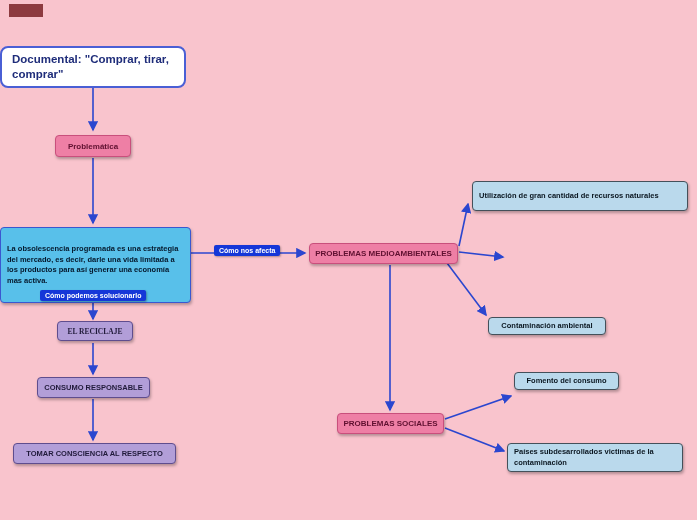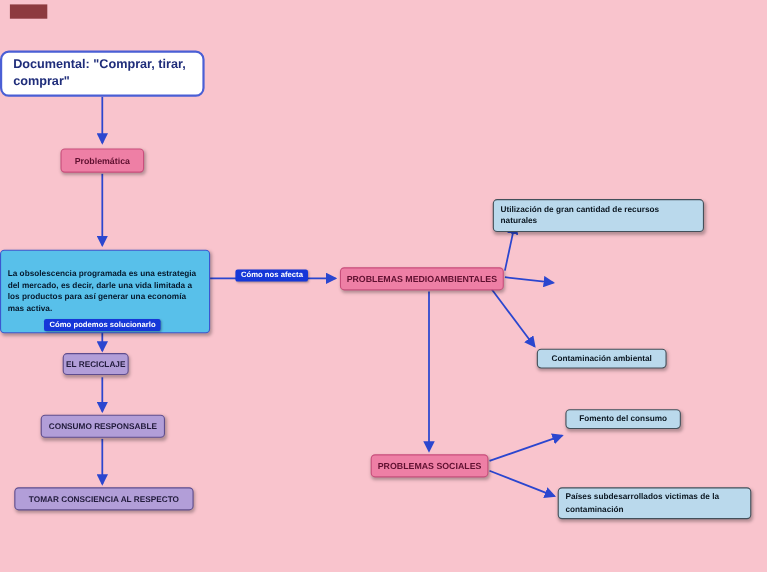--- a/index.html
+++ b/index.html
@@ -118,32 +118,32 @@
   <div class="node title-node left" style="left:0px; top:46px; width:186px; min-height:40px;">Documental: "Comprar, tirar, comprar"</div>
 
   <div class="node pink-node center" style="left:55px; top:135px; width:76px; height:22px;">Problemática</div>
 
   <div class="node blue-node left" style="left:0px; top:227px; width:191px; min-height:56px;">La obsolescencia programada es una estrategia del mercado, es decir, darle una vida limitada a los productos para así generar una economía mas activa.</div>
 
   <div class="edge-label" style="left:214px; top:245px;">Cómo nos afecta</div>
 
   <div class="node pink-node center" style="left:309px; top:243px; width:149px; height:21px;">PROBLEMAS MEDIOAMBIENTALES</div>
 
-  <div class="node paleblue-node left" style="left:448px; top:181px; width:192px; min-height:30px;">Utilización de gran cantidad de recursos naturales</div>
+  <div class="node paleblue-node left" style="left:472px; top:181px; width:216px; min-height:30px;">Utilización de gran cantidad de recursos naturales</div>
 
 
   <div class="node paleblue-node center" style="left:488px; top:317px; width:118px; height:18px;">Contaminación ambiental</div>
 
   <div class="node pink-node center" style="left:337px; top:413px; width:107px; height:21px;">PROBLEMAS SOCIALES</div>
 
   <div class="node paleblue-node center" style="left:514px; top:372px; width:105px; height:18px;">Fomento del consumo</div>
 
   <div class="node paleblue-node left" style="left:507px; top:443px; width:176px; min-height:29px;">Países subdesarrollados victimas de la contaminación</div>
 
   <div class="edge-label" style="left:40px; top:290px;">Cómo podemos solucionarlo</div>
 
-  <div class="node purple-node center" style="left:57px; top:321px; width:60px; height:20px;">EL RECICLAJE</div>
+  <div class="node purple-node center" style="left:57px; top:321px; width:76px; height:20px;font-family:Liberation Serif, serif;">EL RECICLAJE</div>
 
   <div class="node purple-node center" style="left:37px; top:377px; width:113px; height:21px;">CONSUMO RESPONSABLE</div>
 
   <div class="node purple-node center" style="left:13px; top:443px; width:163px; height:21px;">TOMAR CONSCIENCIA AL RESPECTO</div>
 
 </div>
 
 </body></html>

